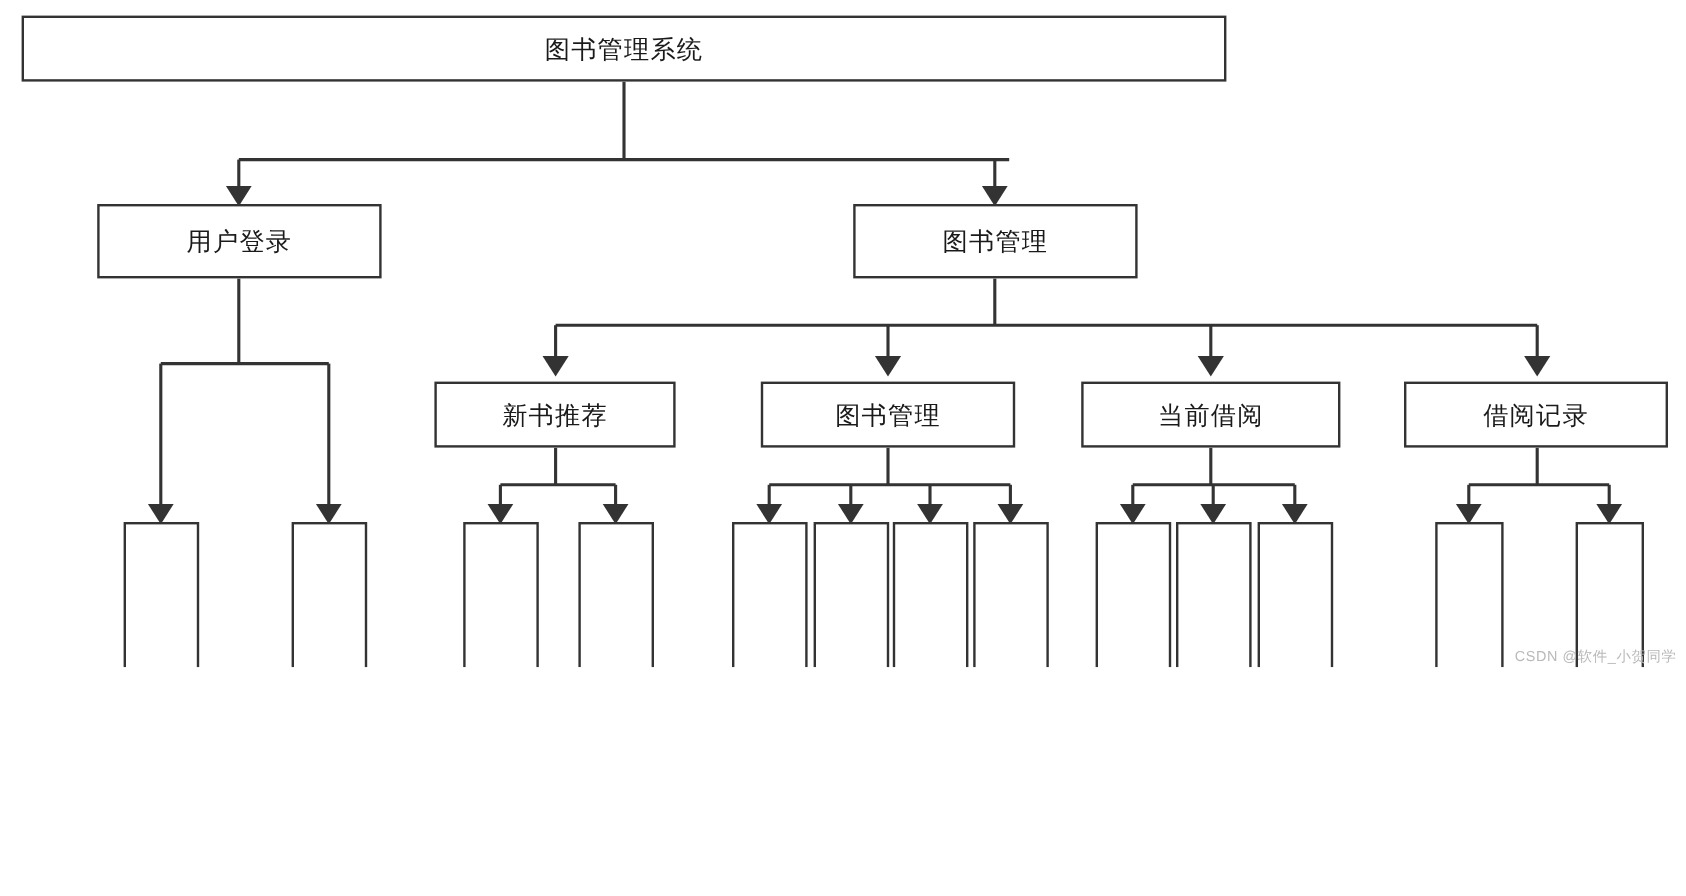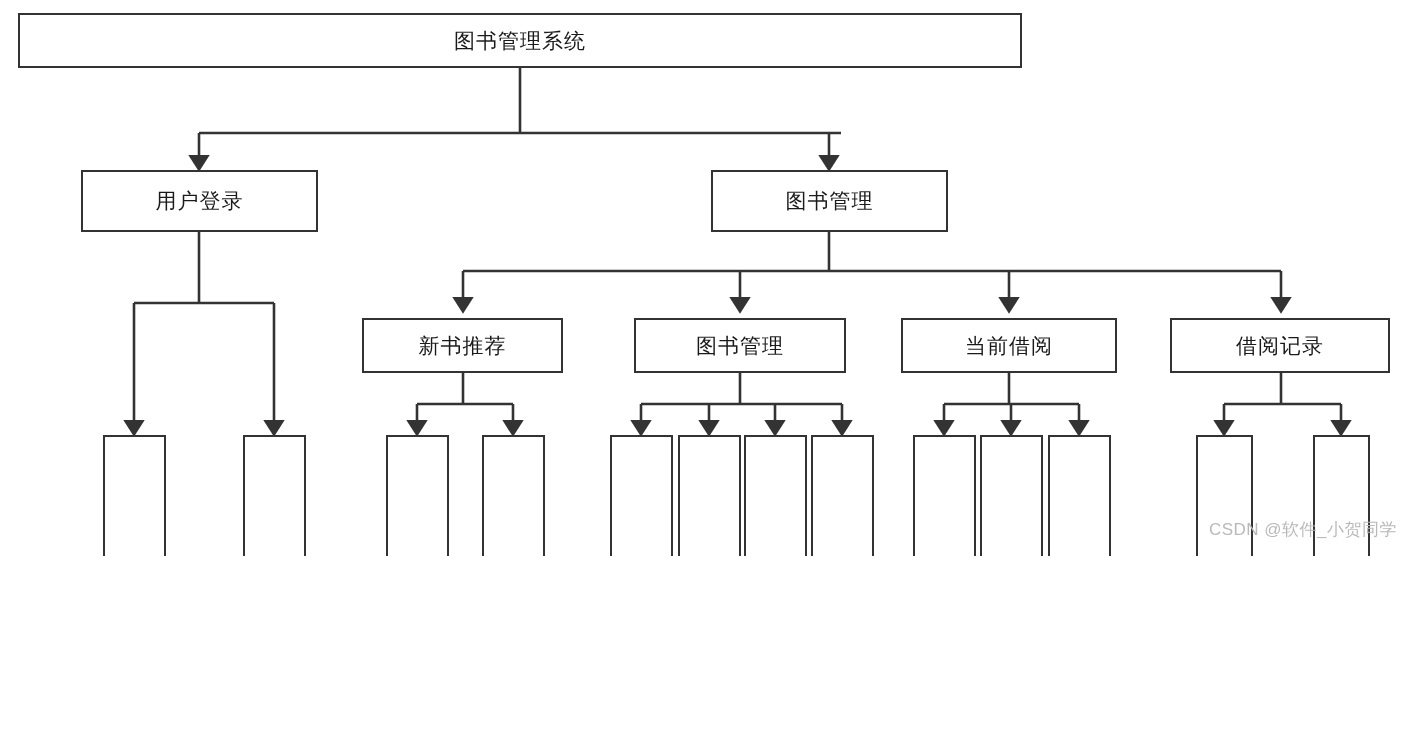--- a/index.html
+++ b/index.html
@@ -51,22 +51,22 @@
   .node.vert > span {
     writing-mode: vertical-rl;
     text-orientation: upright;
     display: block;
     white-space: normal;
     max-height: 100%;
   }
   .watermark {
     position: absolute;
     right: 8px;
-    bottom: 15px;
-    font-size: 17px;
+    bottom: 0;
+    font-size: 12px;
     color: #b9b9b9;
     letter-spacing: 0.5px;
     white-space: nowrap;
   }
 </style>
 </head>
 <body>
 
 <div id="canvas">
 

